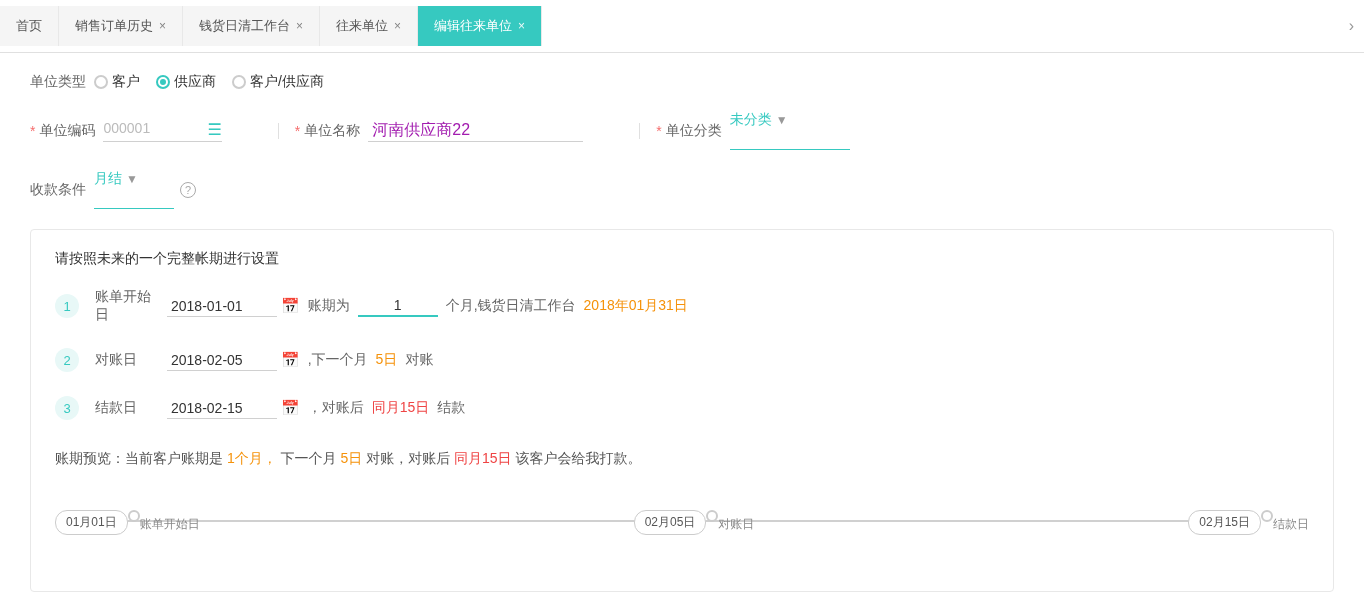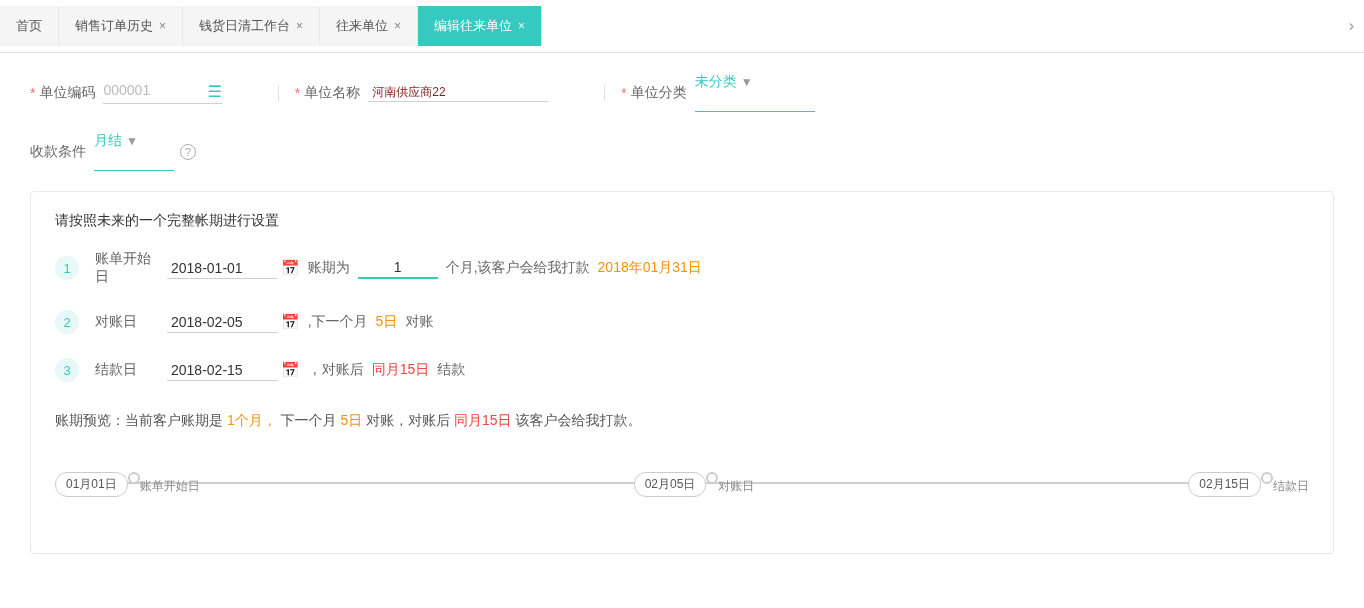--- a/index.html
+++ b/index.html
@@ -53,21 +53,21 @@
       display: inline-flex; align-items: center; justify-content: center;
     }
     .radio-circle.checked { border-color: #36c9c0; }
     .radio-circle.checked::after {
       content: ''; width: 6px; height: 6px; border-radius: 50%; background: #36c9c0;
     }
 
     
     .input-field {
       border: none; border-bottom: 1px solid #d0d0d0; outline: none;
-      padding: 2px 4px; font-size: 12px; color: #7f1d1d; background: transparent;
+      padding: 2px 4px; font-size: 16px; color: #a21caf; background: transparent;
       min-width: 120px;
     }
 
     
     .dropdown-wrap {
       display: flex; align-items: center; border-bottom: 1px solid #36c9c0;
       min-width: 100px; padding-bottom: 20px;
     }
     .dropdown-val { color: #36c9c0; font-size: 14px; }
     .dropdown-arrow { margin-left: 4px; color: #999; font-size: 12px; }
@@ -179,20 +179,39 @@
   </div>
   <div class="tab active">
     <span>编辑往来单位</span>
     <span class="close-btn">×</span>
   </div>
   <div class="tabs-arrow">›</div>
 </div>
 
 <div class="main-content">
 
+  <div class="form-row">
+    <div class="form-item">
+      <span class="form-label">单位类型</span>
+      <div class="radio-group">
+        <label class="radio-item">
+          <span class="radio-circle"></span>
+          <span>客户</span>
+        </label>
+        <label class="radio-item">
+          <span class="radio-circle checked"></span>
+          <span>供应商</span>
+        </label>
+        <label class="radio-item">
+          <span class="radio-circle"></span>
+          <span>客户/供应商</span>
+        </label>
+      </div>
+    </div>
+  </div>
 
   <div class="form-row">
     <div class="form-item">
       <span class="required-star">*</span>
       <span class="form-label">单位编码</span>
       <div class="input-with-icon">
         <input type="text" value="000001" style="">
         <span class="list-icon">☰</span>
       </div>
     </div>
@@ -227,21 +246,21 @@
   <div class="section-box">
     <div class="section-title">请按照未来的一个完整帐期进行设置</div>
 
     <div class="period-row">
       <div class="row-num">1</div>
       <span class="row-label">账单开始日</span>
       <input class="date-input" type="text" value="2018-01-01" style="">
       <span class="cal-icon">📅</span>
       <span class="period-text">账期为</span>
       <input class="period-num-input" type="text" value="1" style="">
-      <span class="period-text">个月,该客户会给我打款</span>
+      <span class="period-text">个月,钱货日清工作台</span>
       <span class="highlight-orange">2018年01月31日</span>
     </div>
 
     <div class="period-row">
       <div class="row-num">2</div>
       <span class="row-label">对账日</span>
       <input class="date-input" type="text" value="2018-02-05" style="">
       <span class="cal-icon">📅</span>
       <span class="period-text">,下一个月</span>
       <span class="highlight-orange">5日</span>

